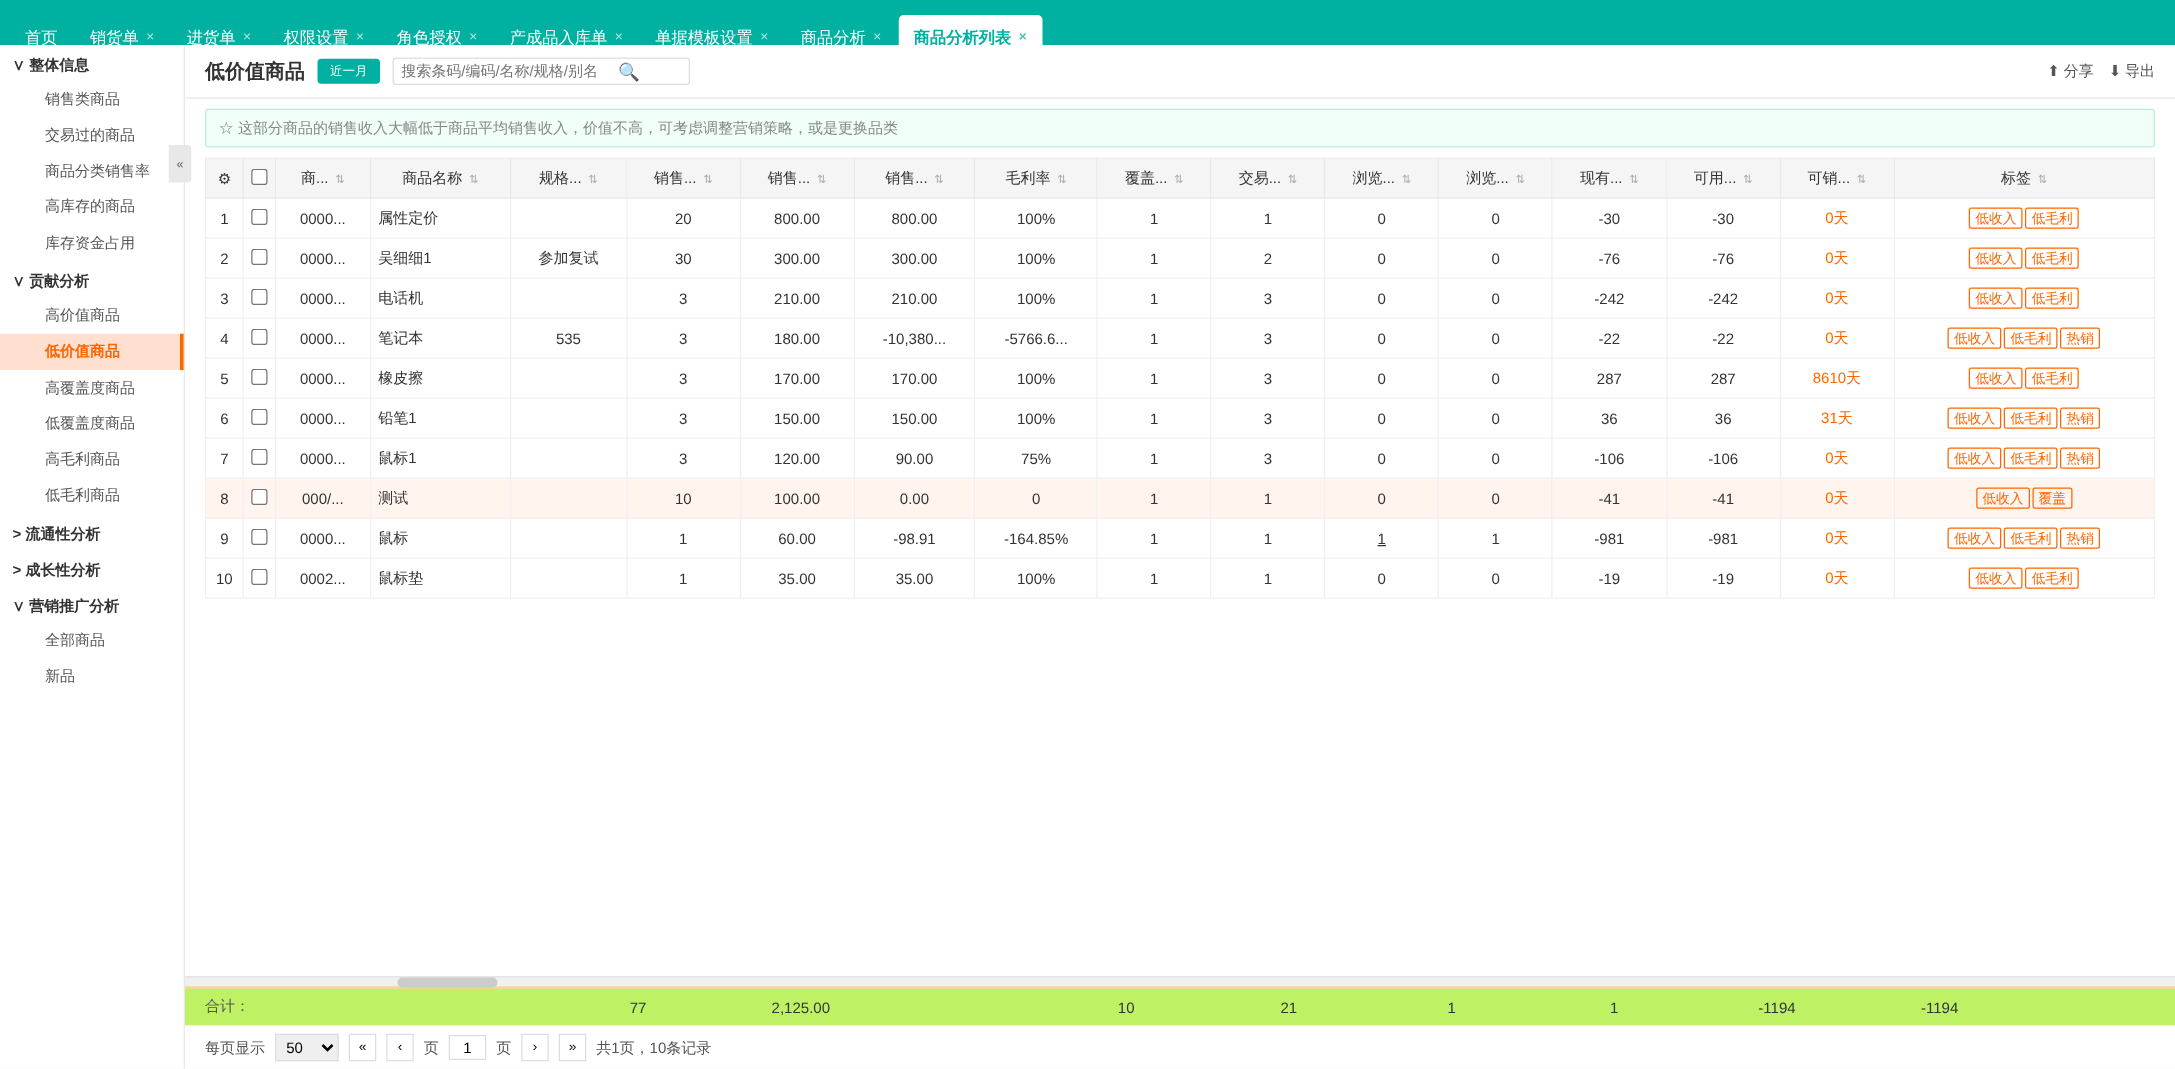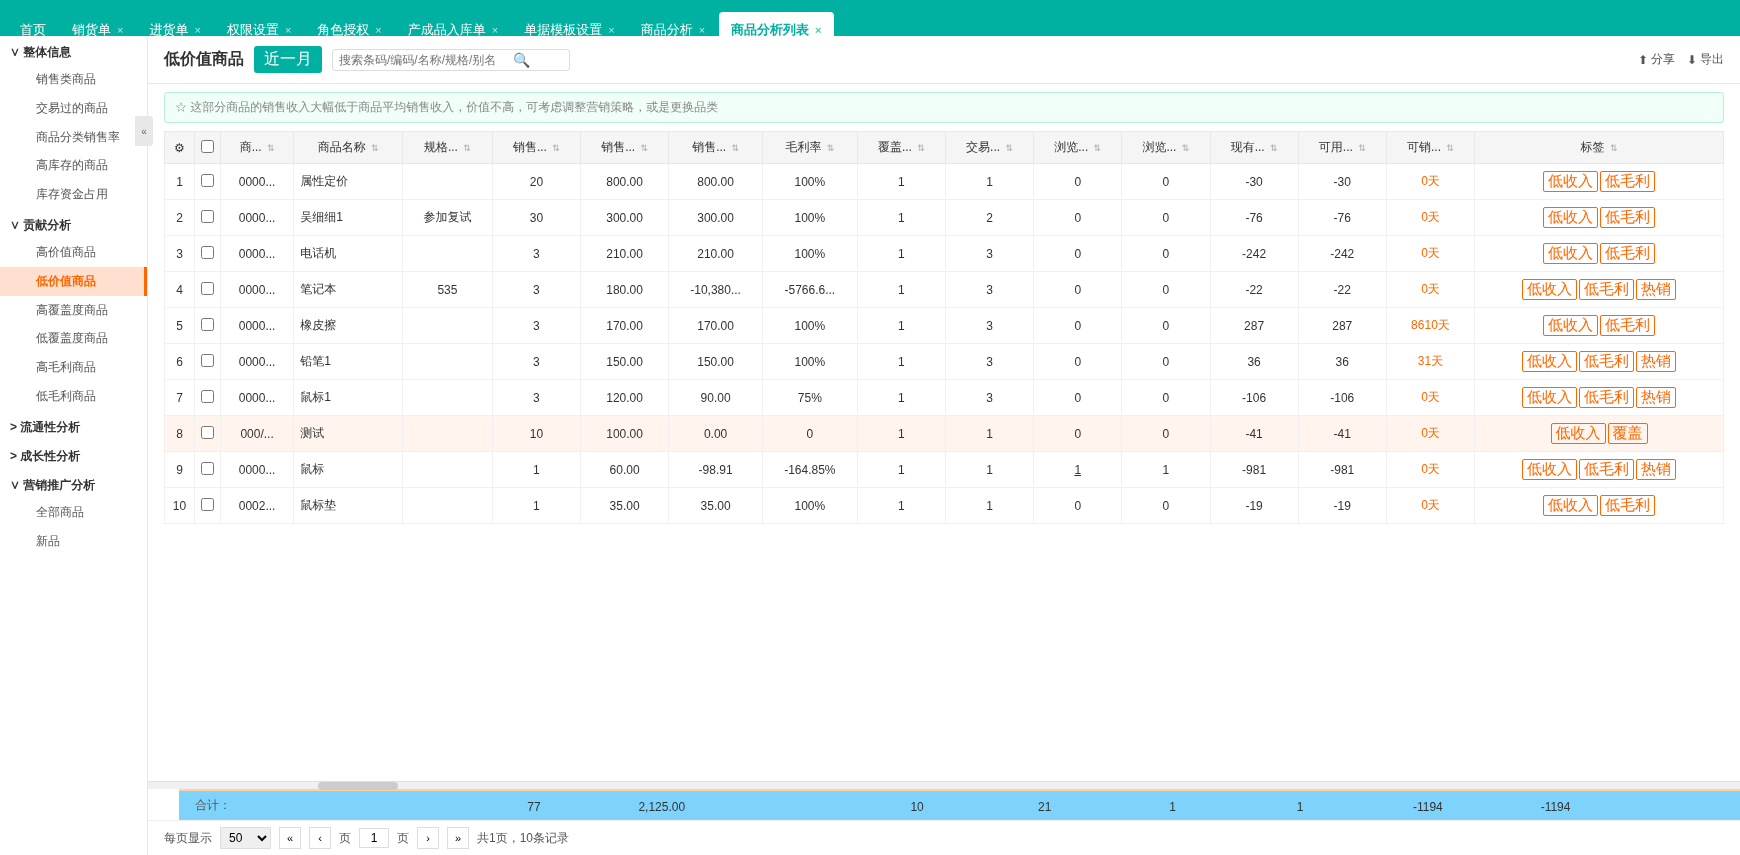--- a/index.html
+++ b/index.html
@@ -76,21 +76,21 @@
       border-bottom: 1px solid #e8e8e8;
     }
     .page-title { font-size: 16px; font-weight: bold; color: #333; }
     .period-btn {
       background: #00b0a0;
       color: #fff;
       border: none;
       border-radius: 3px;
       padding: 3px 10px;
       cursor: pointer;
-      font-size: 16px;
+      font-size: 10px;
     }
     .search-box {
       display: flex;
       align-items: center;
       border: 1px solid #ddd;
       border-radius: 3px;
       padding: 2px 6px;
       gap: 4px;
       width: 238px;
     }
@@ -181,37 +181,36 @@
       text-align: center;
       border: 1px solid #f0f0f0;
       color: #333;
     }
     tbody td.left { text-align: left; }
     .tag {
       display: inline-block;
       border: 1px solid;
       border-radius: 2px;
       padding: 0 4px;
-      font-size: 15px;
+      font-size: 11px;
       margin: 1px;
     }
     .tag-orange { color: #ff6600; border-color: #ff6600; }
     .underline { text-decoration: underline; cursor: pointer; }
     .orange-text { color: #ff6600; }
 
     
     .table-footer {
-      background: #7dd3fc;
+      background: #bef264;
       border-top: 2px solid #ffd0a0;
       padding: 6px 16px;
       display: flex;
-      align-items: flex-end;
+      align-items: center;
       gap: 0;
       font-size: 12px;
-      margin-left: 31px;
     }
     .footer-label { color: #555; min-width: 60px; }
     .footer-cells {
       display: flex;
       flex: 1;
       gap: 46px;
     }
     .footer-cell {
       flex: 1;
       text-align: center;

